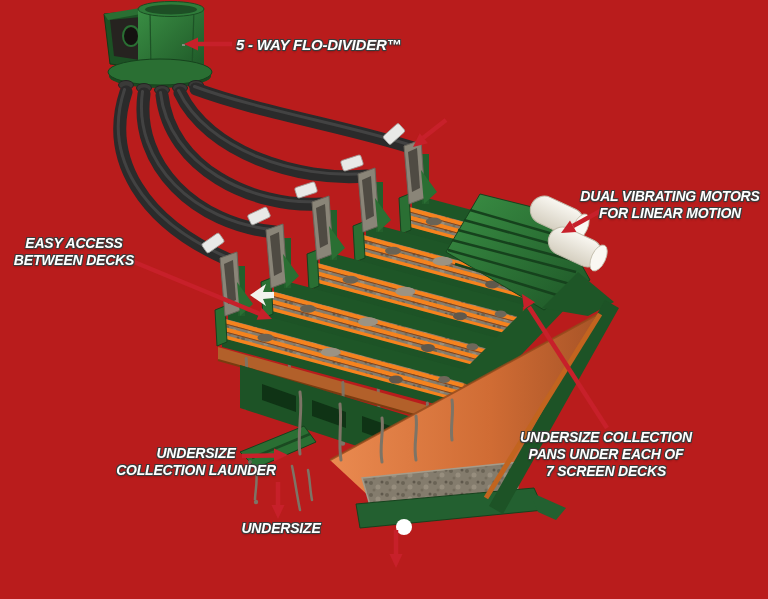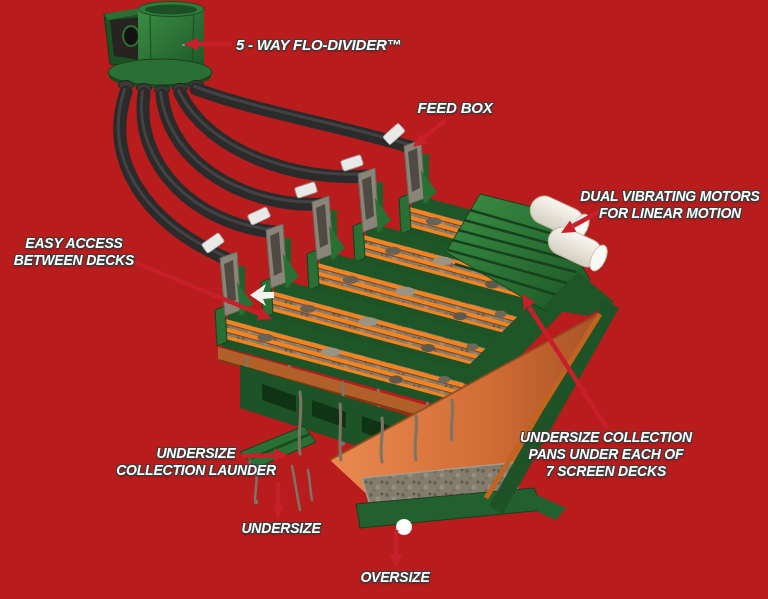--- a/index.html
+++ b/index.html
@@ -348,26 +348,24 @@
       <polygon points="522,294 535,302.3 524,309.3" stroke="none"></polygon>
     </g>
     <g>
       <line x1="396" y1="530" x2="396" y2="554"></line>
       <polygon points="396,568 389.5,554 402.5,554" stroke="none"></polygon>
     </g>
   </g>
 </svg>
 
 <div class="label l-flodivider">5 - WAY FLO-DIVIDER™</div>
-<div class="label l-feedbox">FEED BOX</div>
 <div class="label l-motors">DUAL VIBRATING MOTORS
 FOR LINEAR MOTION</div>
 <div class="label l-easyaccess">EASY ACCESS
 BETWEEN DECKS</div>
 <div class="label l-launder">UNDERSIZE
 COLLECTION LAUNDER</div>
 <div class="label l-undersize">UNDERSIZE</div>
 <div class="label l-pans">UNDERSIZE COLLECTION
 PANS UNDER EACH OF
 7 SCREEN DECKS</div>
-<div class="label l-oversize">OVERSIZE</div>
 
 </div>
 
 </body></html>

